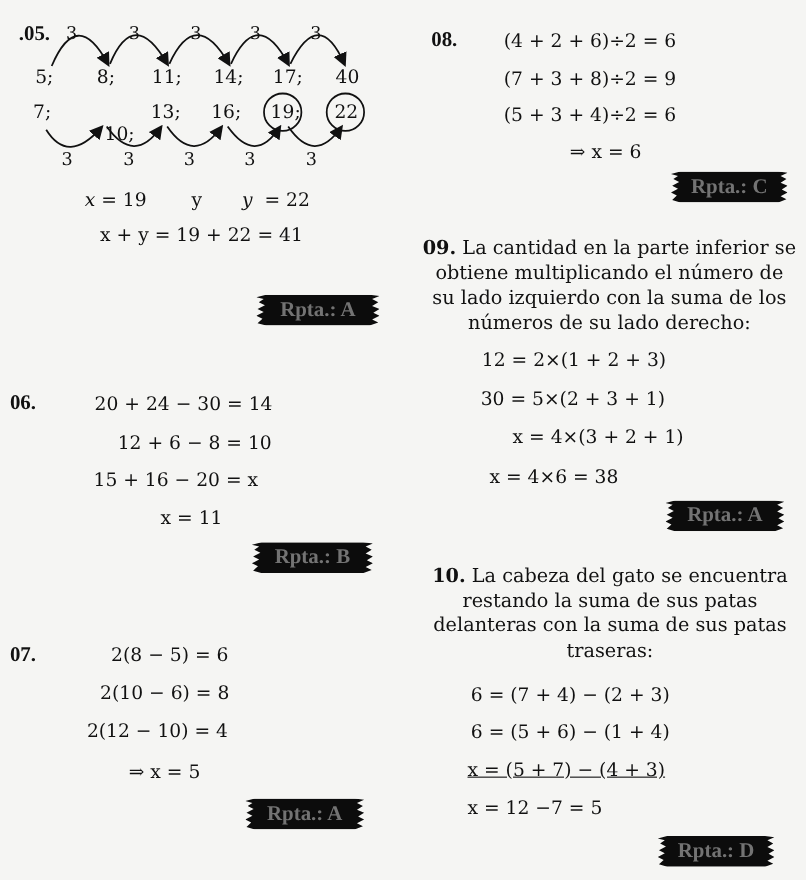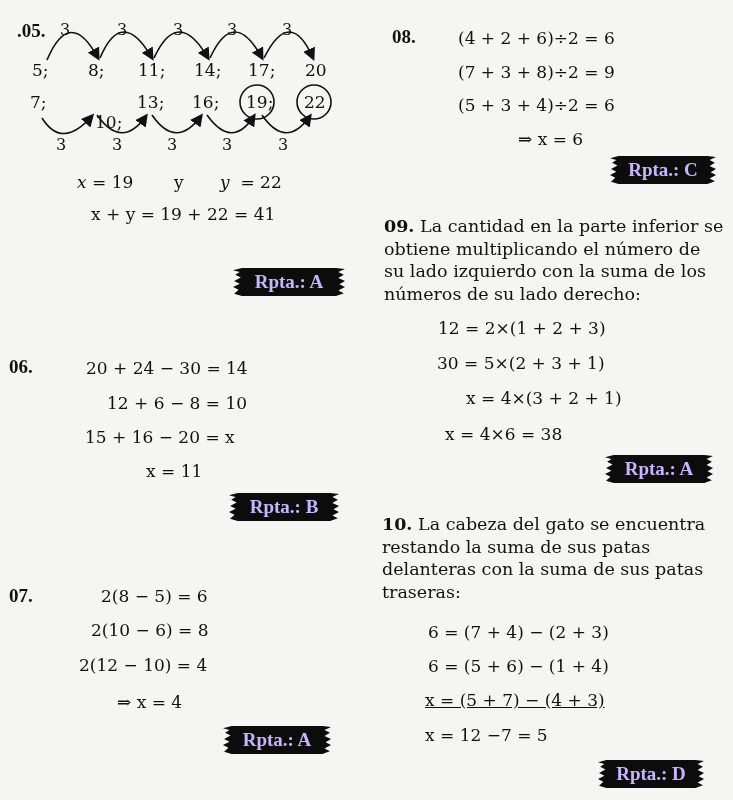--- a/index.html
+++ b/index.html
@@ -2,31 +2,31 @@
 <html><head>
   <meta charset="utf-8">
   <style>
     html, body { margin: 0; padding: 0; }
     body {
       width: 733px; height: 800px; position: relative; overflow: hidden;
       background: #f5f5f3;
       font-family: "DejaVu Serif", "Liberation Serif", serif;
       color: #111;
     }
-    .abs { position: absolute; white-space: nowrap; }
+    .abs { position: absolute; white-space: nowrap; text-align: center; }
     .num { font-family: "Liberation Serif", "DejaVu Serif", serif; font-weight: bold; font-size: 19px; }
     .eq { font-family: "DejaVu Serif", "Liberation Serif", serif; font-size: 17px; letter-spacing: 0px; }
     .var { font-style: italic; }
     .para { font-family: "DejaVu Serif", "Liberation Serif", serif; font-size: 17.5px; line-height: 22.5px; white-space: normal; }
     .para b { font-weight: bold; }
     .small3 { font-family: "DejaVu Serif", serif; font-size: 16px; }
     .seqnum { font-family: "DejaVu Serif", serif; font-size: 17px; }
     .rpta {
       position: absolute; height: 28px; padding: 0 14px;
-      background: #0c0c0c; color: #c4b5fd;
+      background: #0c0c0c; color: #737373;
       font-family: "Liberation Serif", "DejaVu Serif", serif; font-weight: bold; font-size: 19px;
       line-height: 28px; text-align: center;
       clip-path: polygon(0% 8%, 6% 14%, 2% 24%, 7% 34%, 1% 46%, 6% 56%, 0% 68%, 5% 78%, 1% 92%, 8% 100%,
                          92% 100%, 99% 90%, 94% 80%, 100% 68%, 95% 58%, 100% 46%, 94% 36%, 99% 24%, 94% 14%, 100% 4%, 92% 0%, 8% 0%);
     }
     svg.arrows { position: absolute; left: 0; top: 0; }
   </style>
 </head>
 <body>
 
@@ -37,21 +37,21 @@
   <span class="abs small3" style="left:117px; top:20px;">3</span>
   <span class="abs small3" style="left:173px; top:20px;">3</span>
   <span class="abs small3" style="left:227px; top:20px;">3</span>
   <span class="abs small3" style="left:282px; top:20px;">3</span>
 
   <span class="abs seqnum" style="left:32px; top:60px;">5;</span>
   <span class="abs seqnum" style="left:88px; top:60px;">8;</span>
   <span class="abs seqnum" style="left:138px; top:60px;">11;</span>
   <span class="abs seqnum" style="left:194px; top:60px;">14;</span>
   <span class="abs seqnum" style="left:248px; top:60px;">17;</span>
-  <span class="abs seqnum" style="left:305px; top:60px;">20</span>
+  <span class="abs seqnum" style="left:305px; top:60px;">40</span>
 
   <span class="abs seqnum" style="left:30px; top:92px;">7;</span>
   <span class="abs seqnum" style="left:95px; top:92px;margin-top:20px;">10;</span>
   <span class="abs seqnum" style="left:137px; top:92px;">13;</span>
   <span class="abs seqnum" style="left:192px; top:92px;">16;</span>
   <span class="abs seqnum" style="left:246px; top:92px;">19;</span>
   <span class="abs seqnum" style="left:304px; top:92px;">22</span>
 
   <span class="abs small3" style="left:56px; top:135px;">3</span>
   <span class="abs small3" style="left:112px; top:135px;">3</span>
@@ -99,21 +99,21 @@
   <span class="abs eq" style="left:85px; top:427px;">15 + 16 − 20 = x</span>
   <span class="abs eq" style="left:146px; top:461px;">x = 11</span>
   <div class="rpta" style="left:229px; top:493px; width:110px; padding:0;">Rpta.: B</div>
 </div>
 
 <div>
   <span class="abs num" style="left:9px; top:585px;">07.</span>
   <span class="abs eq" style="left:101px; top:586px;">2(8 − 5) = 6</span>
   <span class="abs eq" style="left:91px; top:620px;">2(10 − 6) = 8</span>
   <span class="abs eq" style="left:79px; top:655px;">2(12 − 10) = 4</span>
-  <span class="abs eq" style="left:117px; top:692px;">⇒  x = 4</span>
+  <span class="abs eq" style="left:117px; top:692px;">⇒  x = 5</span>
   <div class="rpta" style="left:223px; top:726px; width:108px; padding:0;">Rpta.: A</div>
 </div>
 
 <div>
   <span class="abs num" style="left:392px; top:26px;">08.</span>
   <span class="abs eq" style="left:458px; top:28px;">(4 + 2 + 6)÷2 = 6</span>
   <span class="abs eq" style="left:458px; top:62px;">(7 + 3 + 8)÷2 = 9</span>
   <span class="abs eq" style="left:458px; top:95px;">(5 + 3 + 4)÷2 = 6</span>
   <span class="abs eq" style="left:518px; top:129px;">⇒   x = 6</span>
   <div class="rpta" style="left:610px; top:156px; width:106px; padding:0;">Rpta.: C</div>

